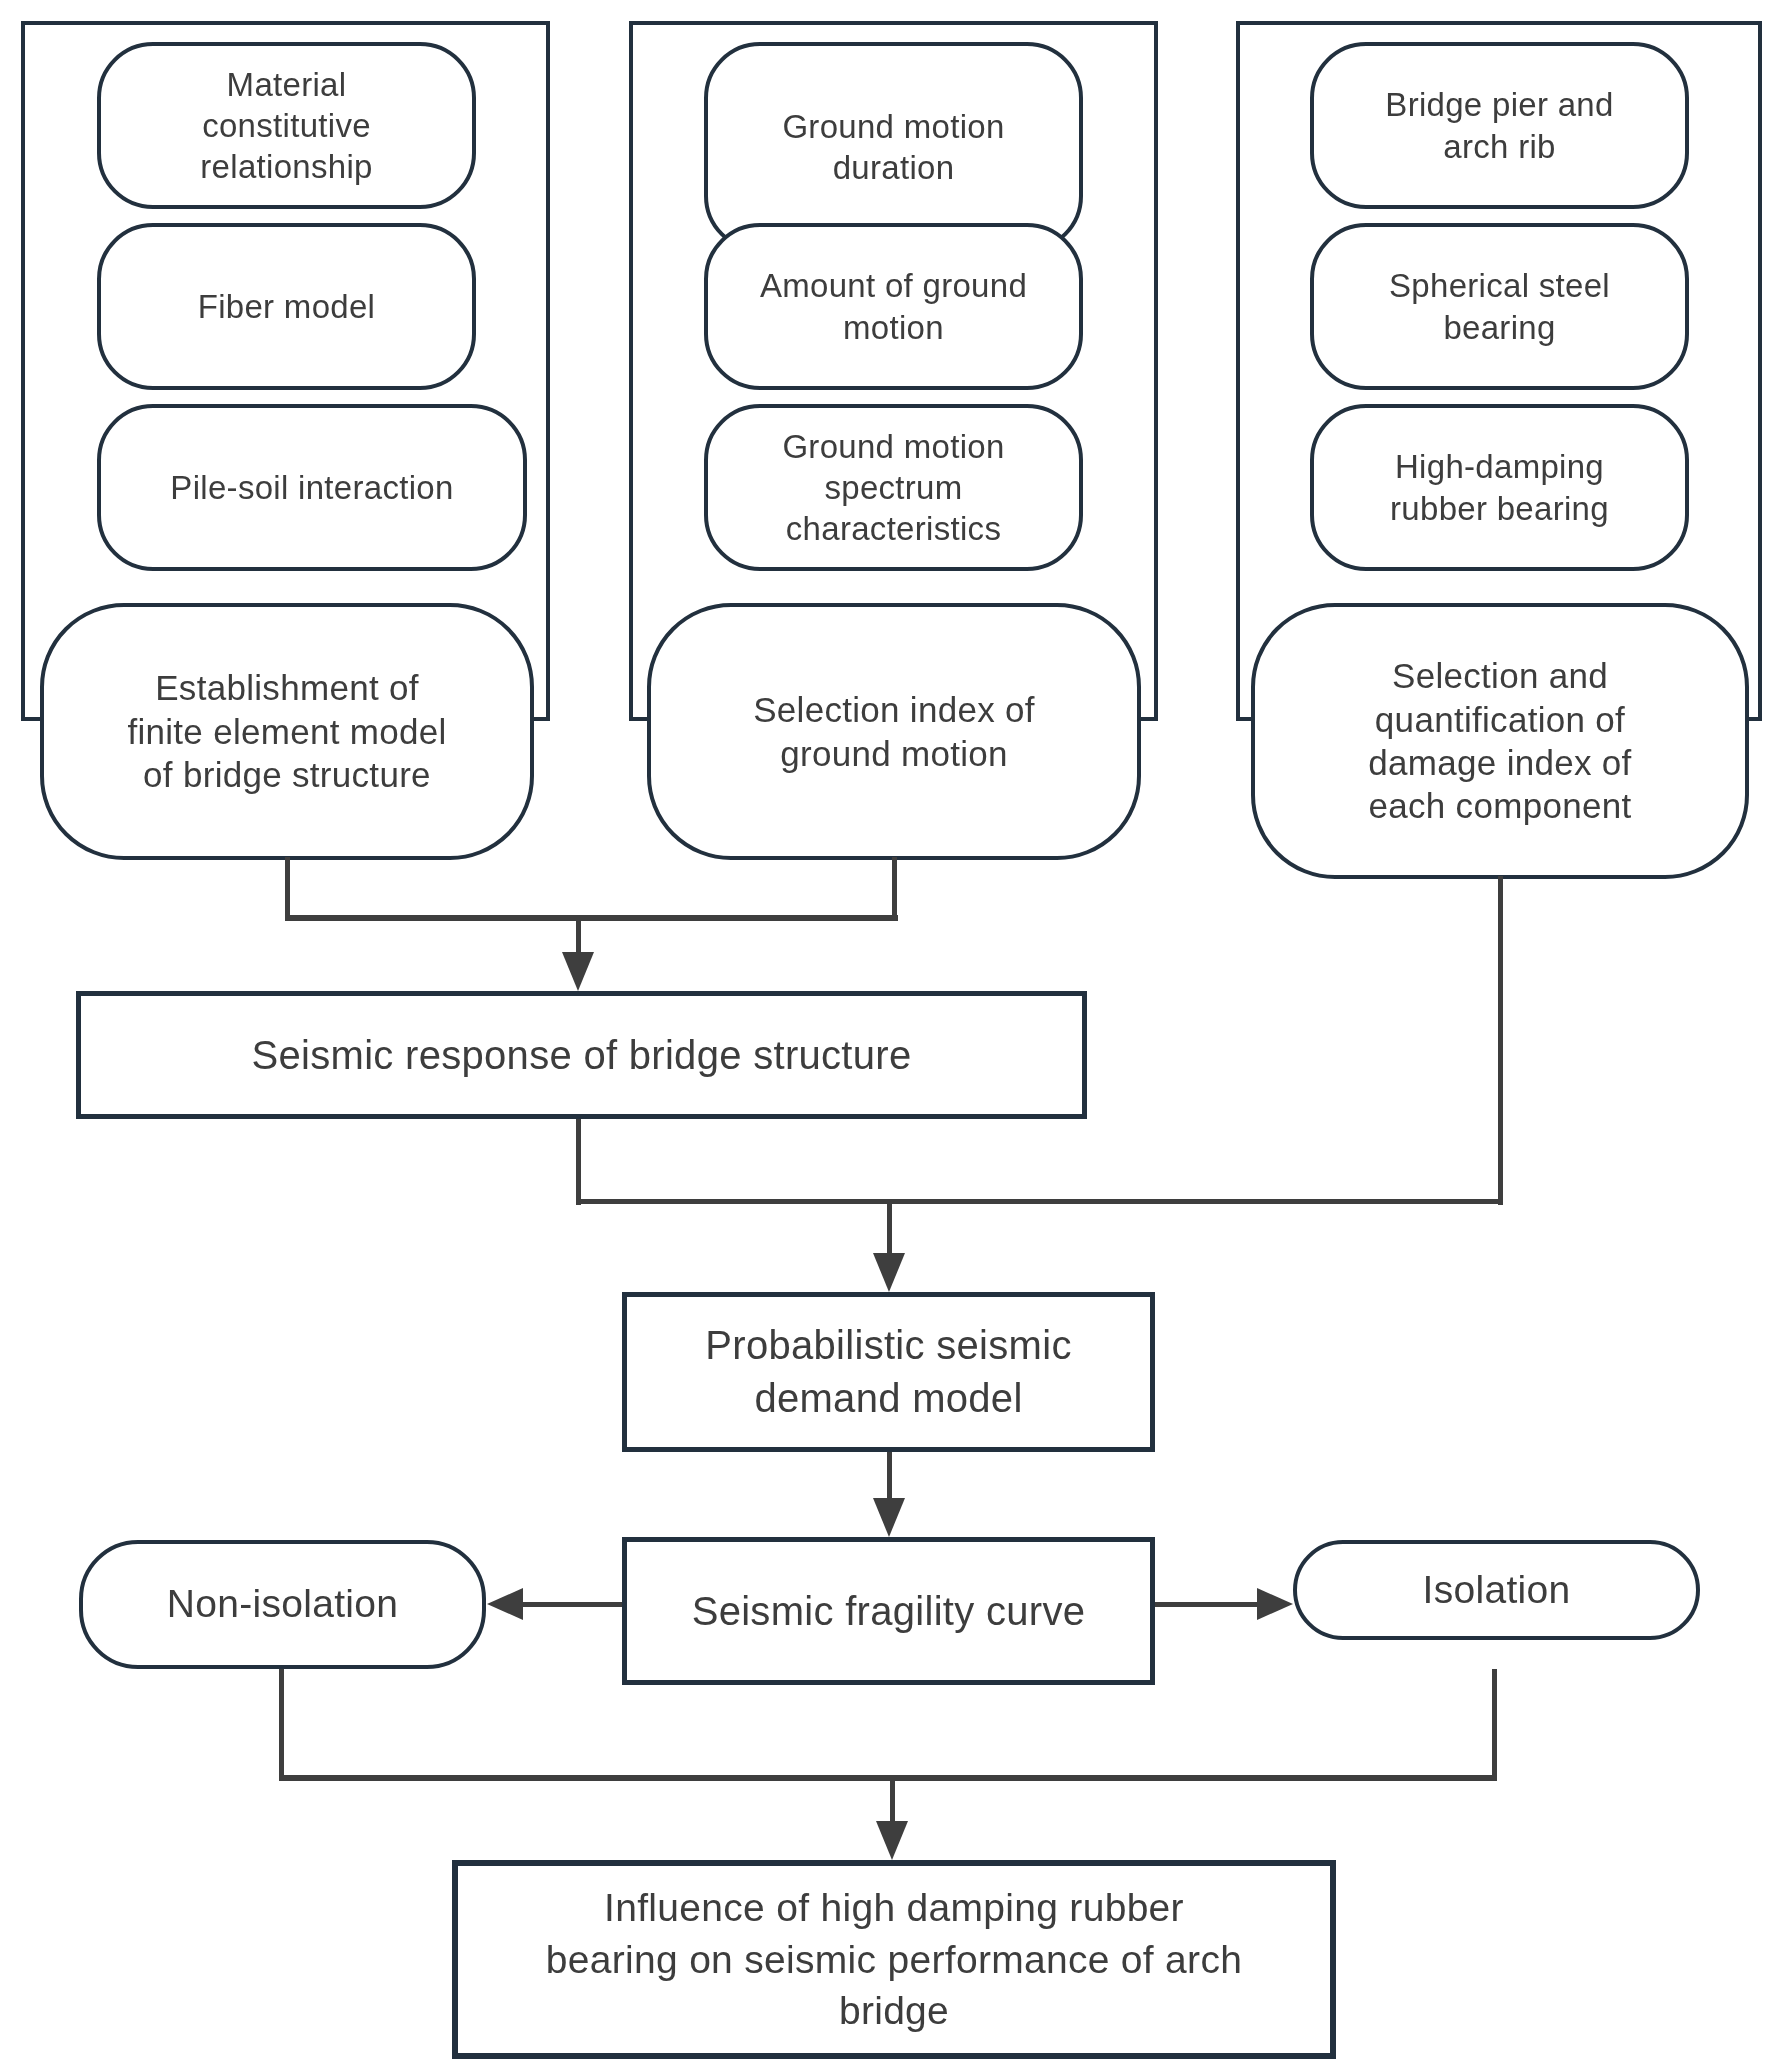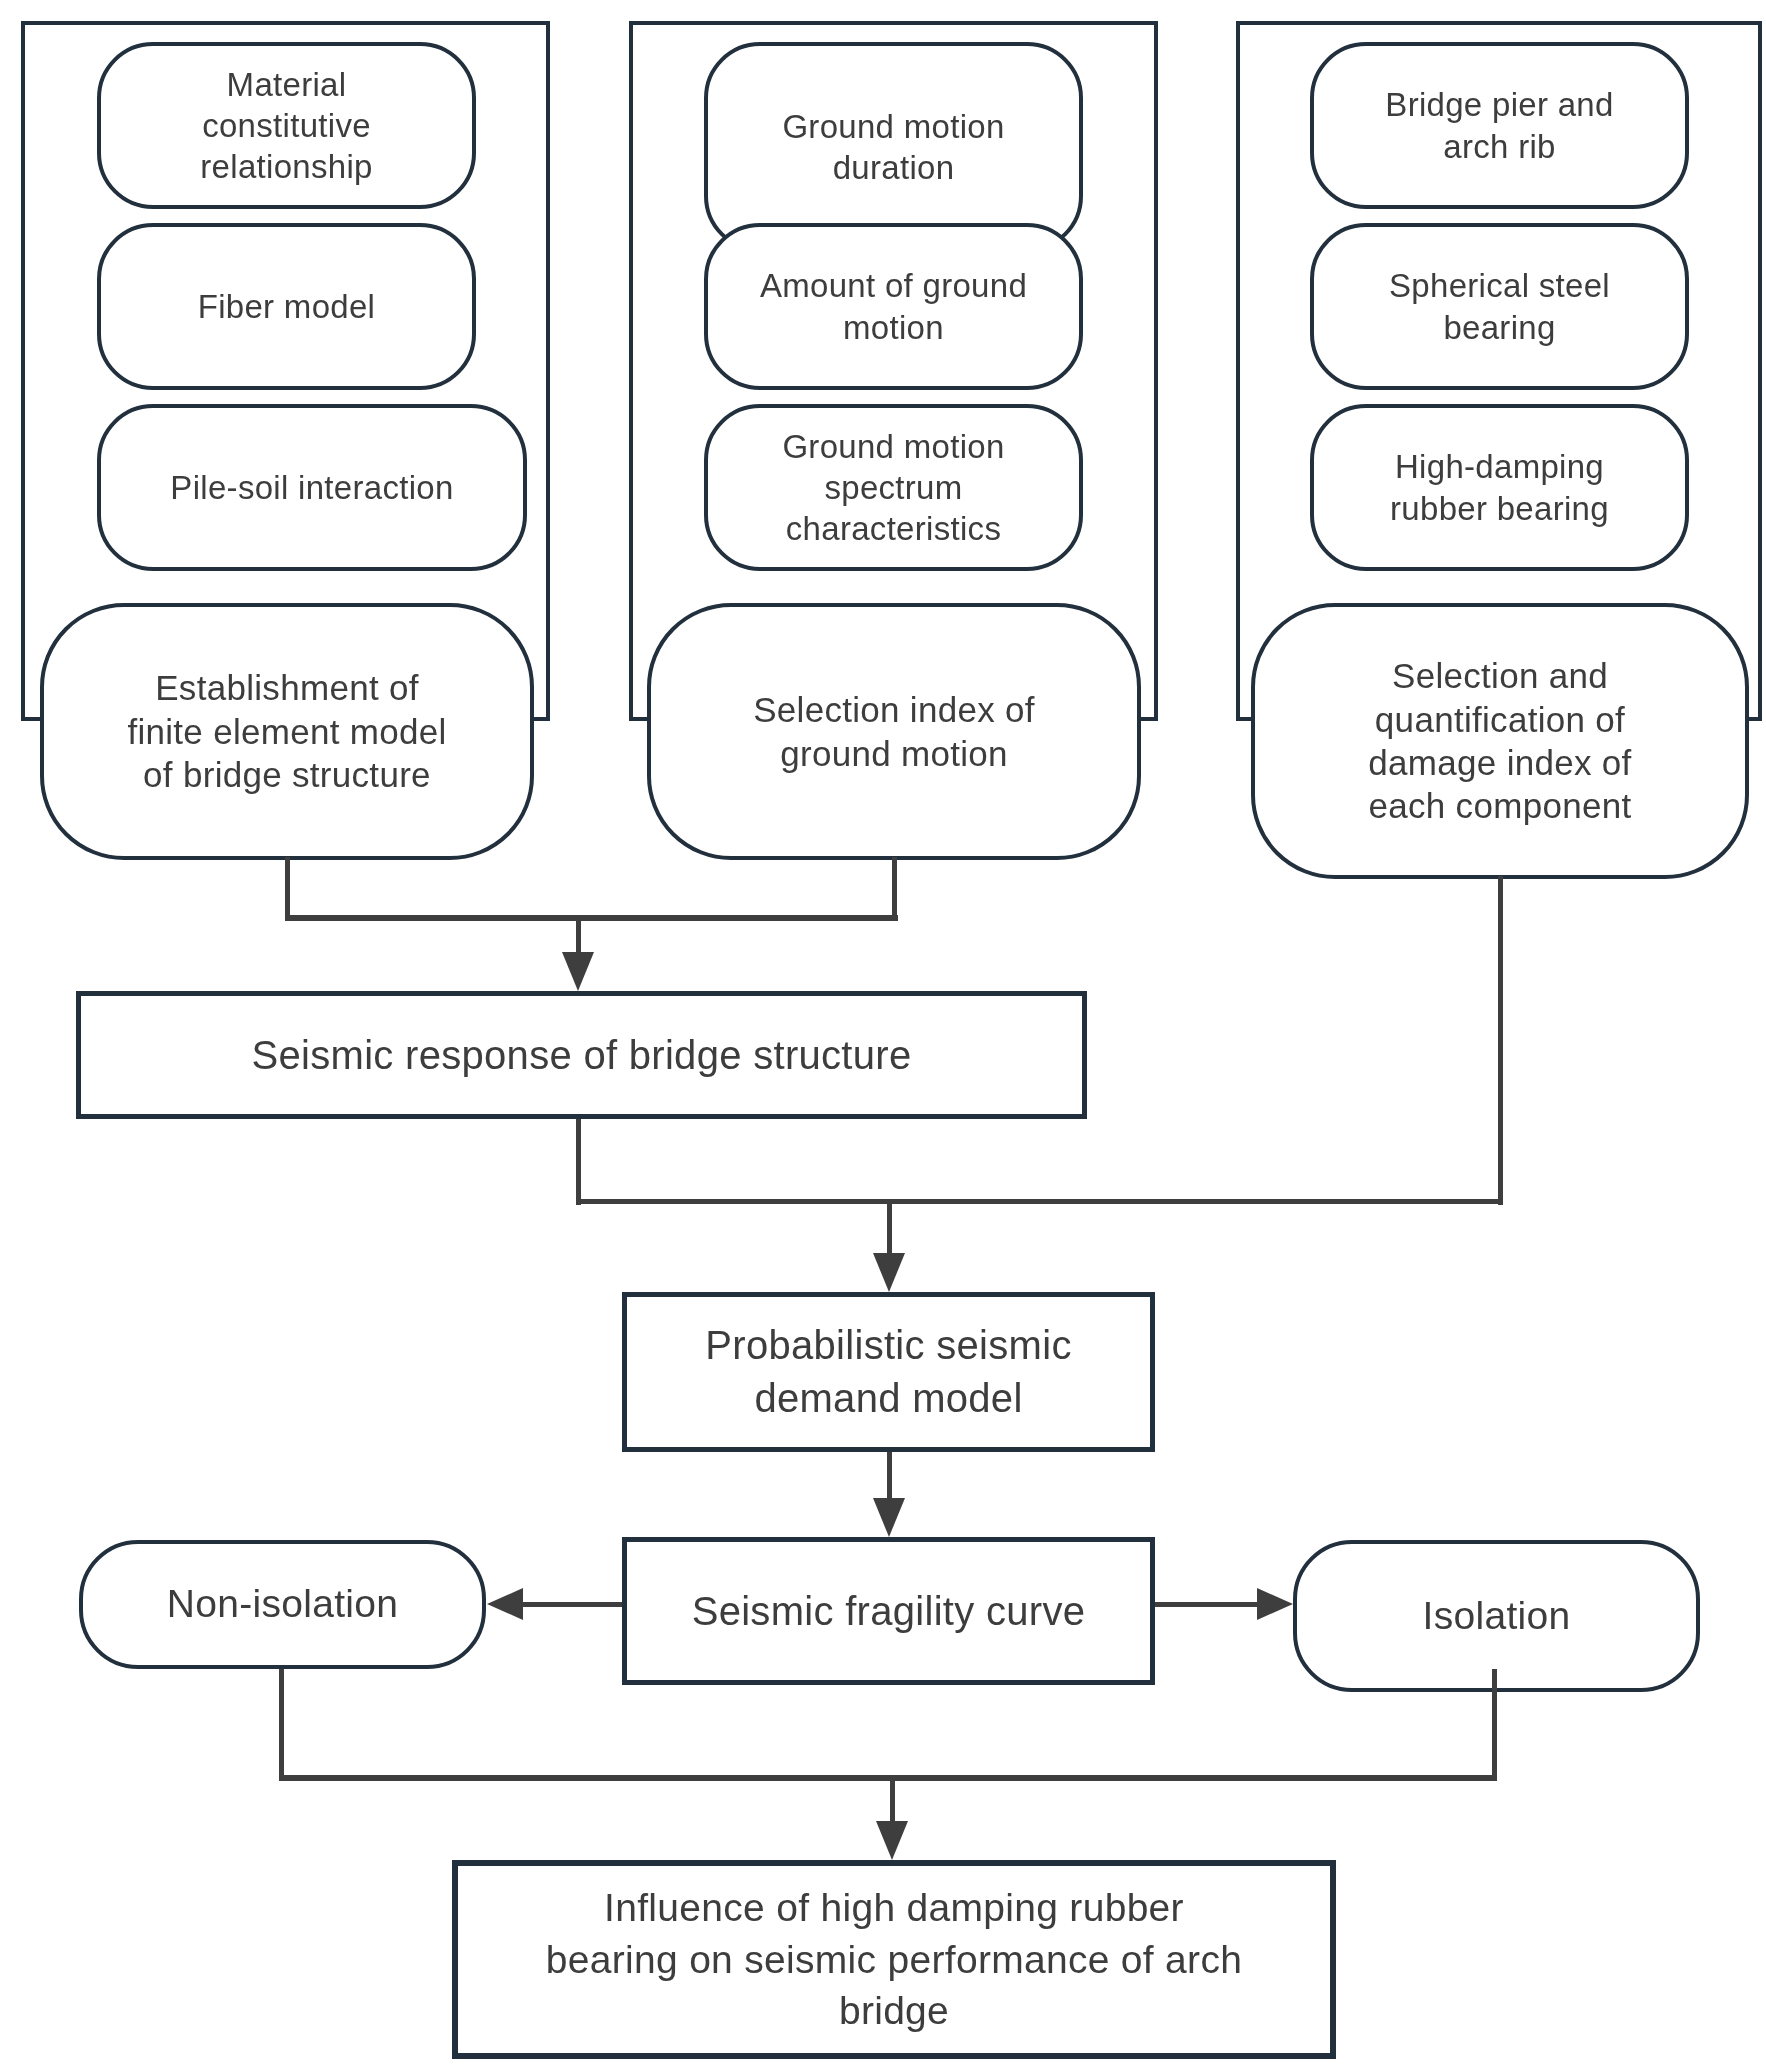--- a/index.html
+++ b/index.html
@@ -87,21 +87,21 @@
   <div class="arr-down" style="left:873px;top:1253px"></div>
 
   <div class="proc" style="left:622px;top:1292px;width:533px;height:160px;padding:12px 56px">Probabilistic seismic demand model</div>
 
   <div class="vline" style="left:887px;top:1452px;width:4.9px;height:47px"></div>
   <div class="arr-down" style="left:873px;top:1498px"></div>
 
   <div class="proc" style="left:622px;top:1537px;width:533px;height:148px">Seismic fragility curve</div>
 
   <div class="pill" style="left:79px;top:1540px;width:407px;height:129px;border-radius:59px;font-size:39px">Non-isolation</div>
-  <div class="pill" style="left:1293px;top:1540px;width:407px;height:152px;border-radius:59px;font-size:39px">Isolation</div>
+  <div class="pill" style="left:1293px;top:1540px;width:407px;height:100px;border-radius:59px;font-size:39px">Isolation</div>
 
   <div class="hline" style="left:521px;top:1602px;width:101px;height:4.9px"></div>
   <div class="arr-left" style="left:487px;top:1588px"></div>
 
   <div class="hline" style="left:1155px;top:1602px;width:104px;height:4.9px"></div>
   <div class="arr-right" style="left:1257px;top:1588px"></div>
 
   <div class="vline" style="left:279px;top:1669px;width:4.9px;height:111px"></div>
   <div class="vline" style="left:1492px;top:1669px;width:4.9px;height:111px"></div>
   <div class="hline" style="left:279px;top:1775px;width:1218px;height:5.6px"></div>

